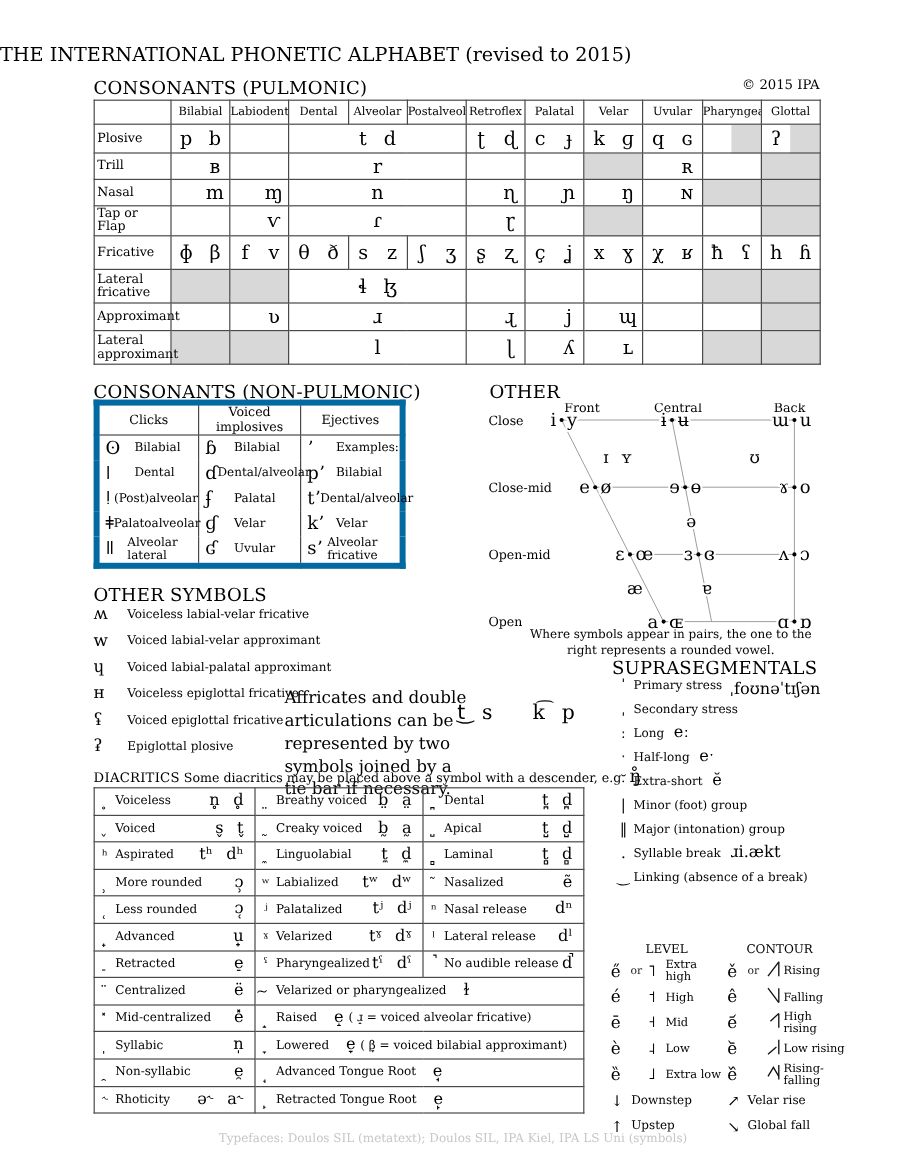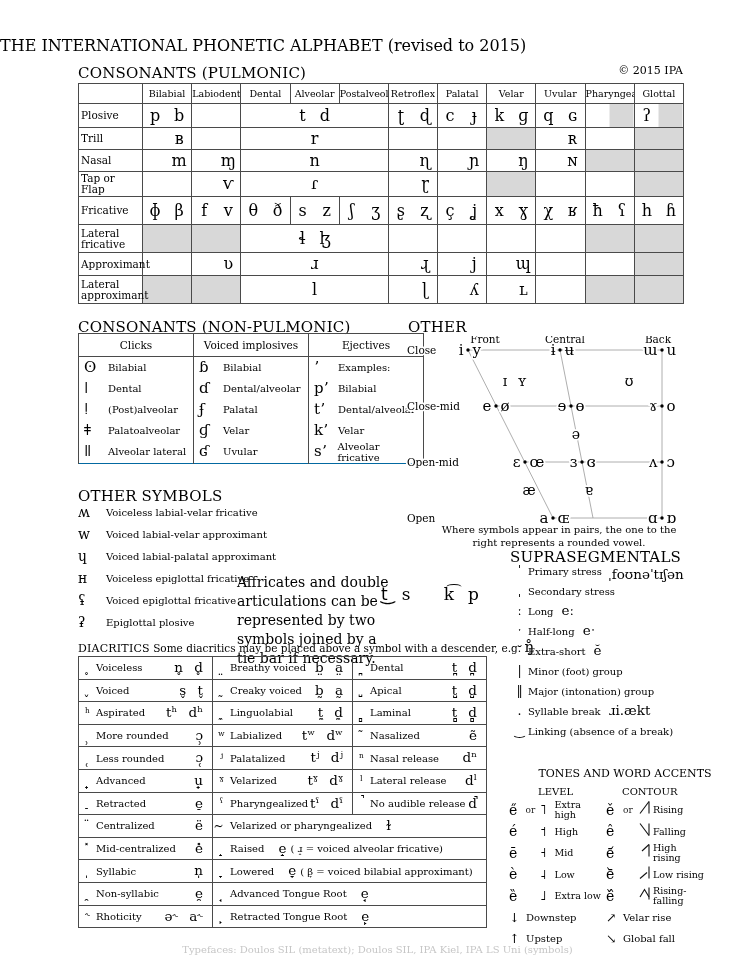--- a/index.html
+++ b/index.html
@@ -23,21 +23,21 @@
   .sh-r { background:linear-gradient(90deg,#fff 50%,#d8d8d8 50%); }
   .pair { display:flex; width:100%; }
   .pair span { flex:1; text-align:center; line-height:1; }
   .merged { display:flex; justify-content:center; gap:14px; }
   .merged span { line-height:1; }
   #pulm-caption { position:absolute; top:290px; left:0; width:755px; text-align:center; font-size:10.5px; }
 
   
   #np-title { top:318px; left:78px; }
   #np-table { position:absolute; top:333px; left:78px; }
-  #np-table table { border-collapse:collapse; table-layout:fixed; width:346px; border:1px solid #0369a1; }
+  #np-table table { border-collapse:collapse; table-layout:fixed; width:260px; border:5px solid #0369a1; }
   #np-table thead th { border:1px solid #4a4a4a; font-size:10.5px; font-weight:normal; height:23px; }
   #np-table td { border-left:1px solid #4a4a4a; border-right:1px solid #4a4a4a; height:21px; padding:0; }
   .np-entry { display:flex; align-items:center; padding-left:5px; }
   .np-sym { width:24px; font-size:15px; line-height:1; }
   .np-lab { font-size:10px; }
 
   
   #vow-title { top:318px; left:408px; }
   #vowel-svg { position:absolute; top:336px; left:405px; }
   #vowel-svg text { font-family:"DejaVu Serif","DejaVu Sans",serif; paint-order:stroke; stroke:#fff; stroke-width:3.5px; }
@@ -845,21 +845,20 @@
         <span class="sup-t">Syllable break</span>
         <span class="sup-e">ɹi.ækt</span>
       </div>
       <div class="sup-row">
         <span class="sup-m">‿</span>
         <span class="sup-t">Linking (absence of a break)</span>
       </div>
     </div>
   <div id="sup-example">ˌfoʊnəˈtɪʃən</div>
 
-  <div id="tones-title">TONES AND WORD ACCENTS</div>
   <div id="tones-level-h">LEVEL</div>
   <div id="tones-contour-h">CONTOUR</div>
   <div id="tones-level">
       <div class="tone-row">
         <span class="tone-e">e̋</span>
         <span class="tone-or">or</span>
         <span class="tone-bar">˥</span>
         <span class="tone-t">Extra high</span>
       </div>
       <div class="tone-row">

